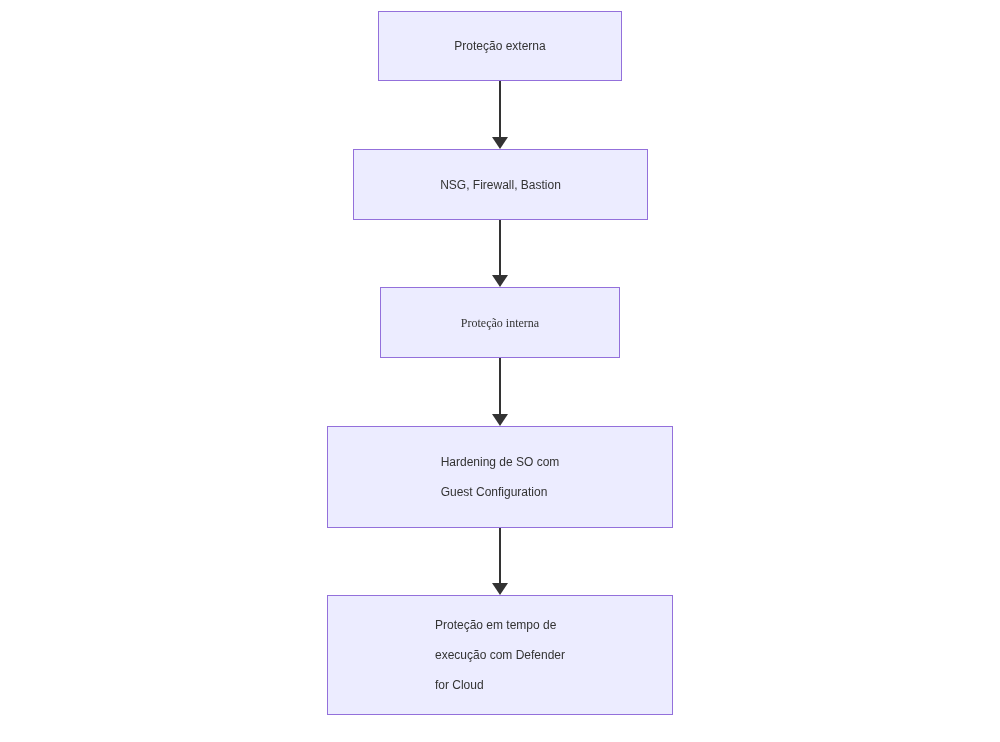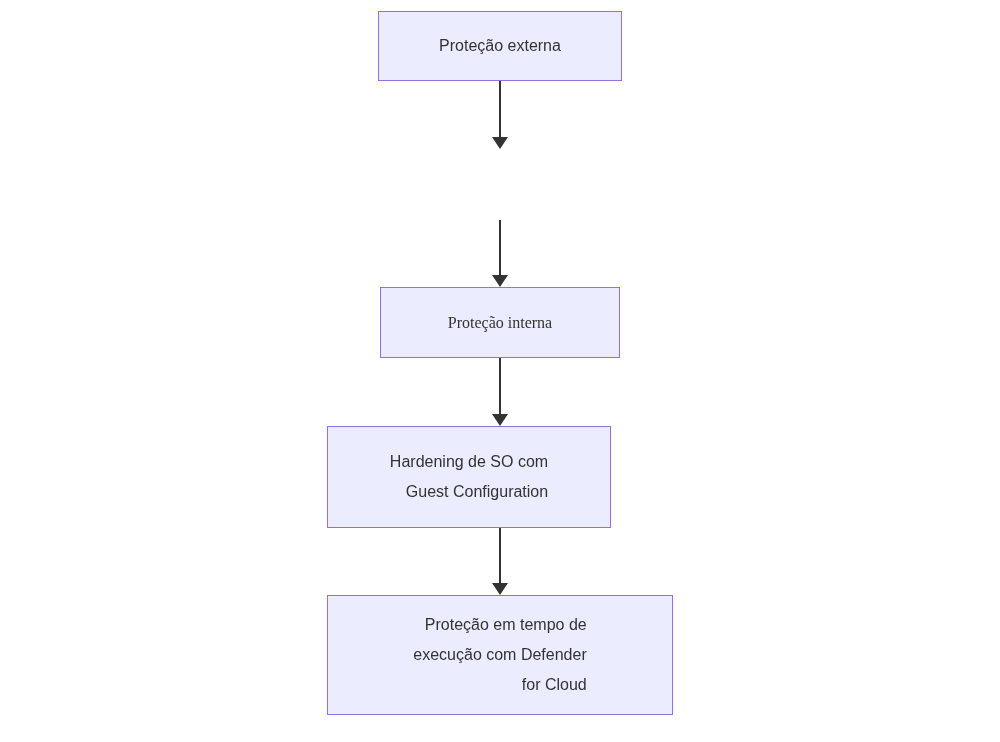--- a/index.html
+++ b/index.html
@@ -16,33 +16,33 @@
     background: var(--bg, #ffffff);
     overflow: hidden;
   }
 
   
   .node {
     position: absolute;
     background: var(--node-fill, #ECECFF);
     border: 1px solid var(--node-border, #9370DB);
     color: var(--text, #333333);
-    font-size: 16px;
+    font-size: 12px;
     line-height: 30px;
     display: flex;
     align-items: center;
     justify-content: center;
-    text-align: right;
+    text-align: left;
   }
   .node .label { white-space: pre-line; }
 
   .n1 { left: 378px; top:  11px; width: 244px; height:  70px; }
   .n2 { left: 353px; top: 149px; width: 295px; height:  71px; }
   .n3 { left: 380px; top: 287px; width: 240px; height:  71px; font-family: Liberation Serif, serif; }
-  .n4 { left: 327px; top: 426px; width: 284px; height: 102px; }
+  .n4 { left: 327px; top: 426px; width: 346px; height: 102px; }
   .n5 { left: 327px; top: 595px; width: 346px; height: 120px; }
 
   
   .edge {
     position: absolute;
     left: 492px;        
     width: 16px;
   }
   .edge .line {
     position: absolute;
@@ -75,20 +75,23 @@
 
   <div class="node n1">
     <span class="label">Proteção externa</span>
   </div>
 
   <div class="edge e1">
     <div class="line"></div>
     <div class="head"></div>
   </div>
 
+  <div class="node n2">
+    <span class="label">NSG, Firewall, Bastion</span>
+  </div>
 
   <div class="edge e2">
     <div class="line"></div>
     <div class="head"></div>
   </div>
 
   <div class="node n3">
     <span class="label">Proteção interna</span>
   </div>
 

